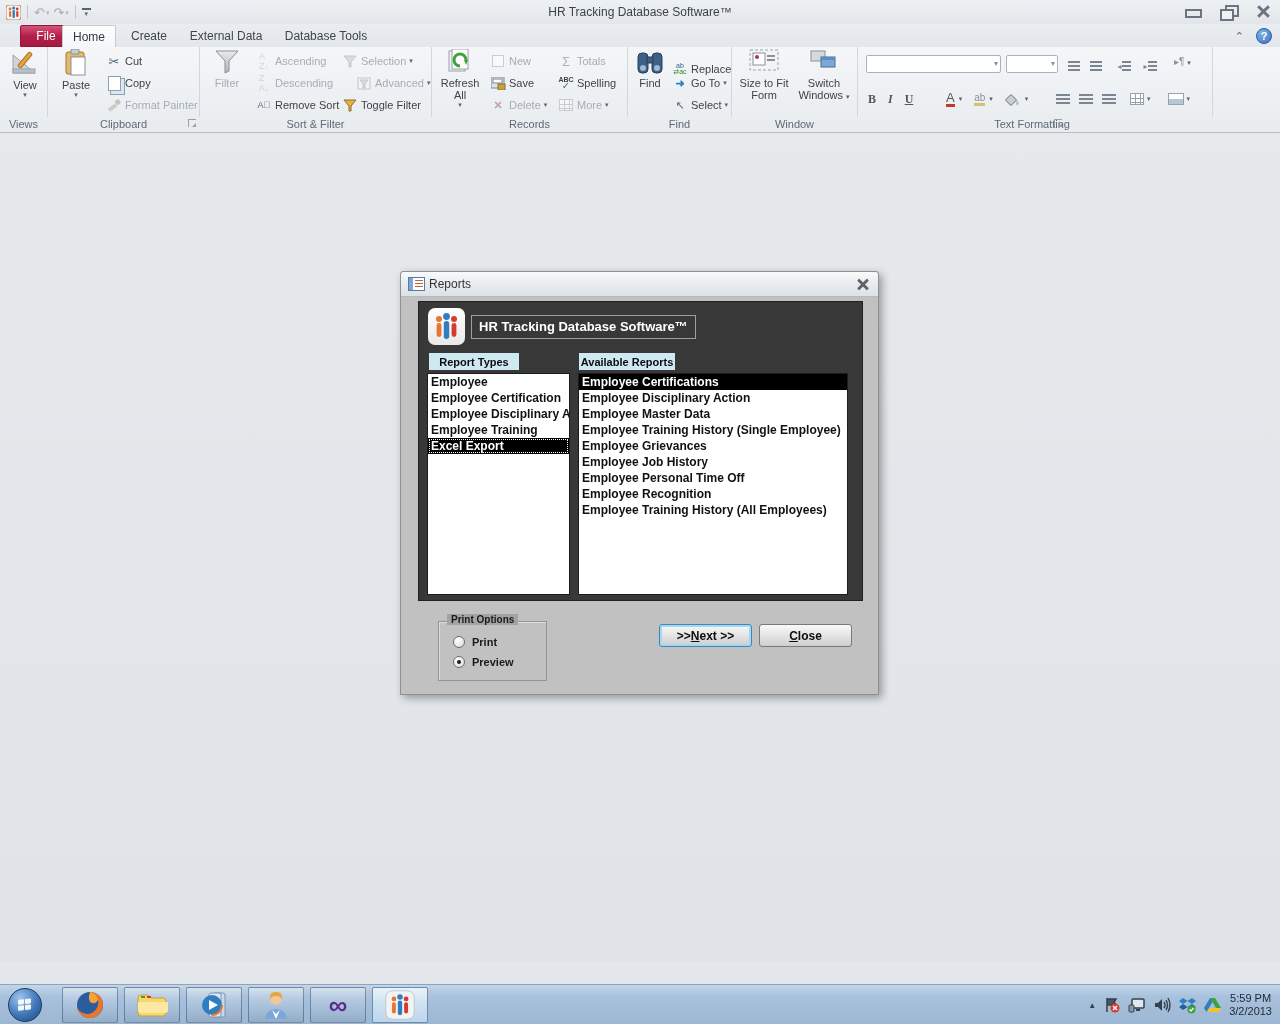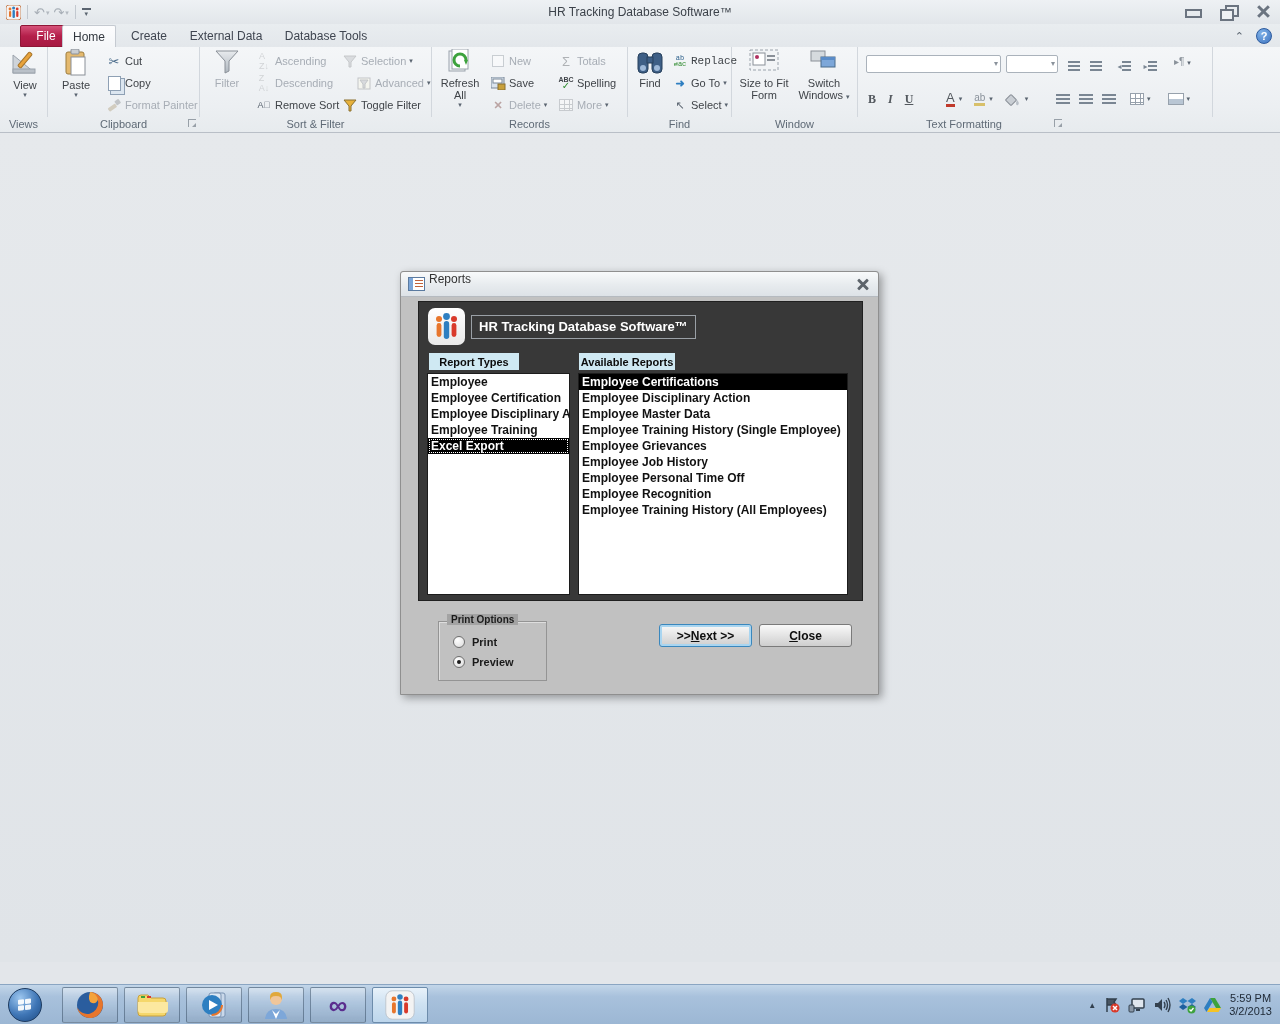--- a/index.html
+++ b/index.html
@@ -67,21 +67,21 @@
   .combo::after { content:"▾"; position:absolute; right:2px; top:3px; font-size:8px; color:#8a929b; }
   .glyph-btn { font-size:12px; color:#53585e; font-family:"Liberation Serif",serif; font-weight:bold; }
 
   
   .workarea { position:absolute; top:133px; left:0; right:0; bottom:62px; background:linear-gradient(#e6e9ec,#e0e4e8); }
 
   
   .dialog { position:absolute; left:400px; top:271px; width:479px; height:424px; background:#c1c1c1;
     border:1px solid #8f8f8f; border-radius:3px 3px 0 0; box-shadow:3px 3px 8px rgba(0,0,0,.35); }
   .dlg-titlebar { height:25px; background:linear-gradient(#f8fafb,#e7ebee 55%,#dde2e7); border-bottom:1px solid #b5bac0;
-    border-radius:3px 3px 0 0; position:relative; display:flex; align-items:flex-start; }
+    border-radius:3px 3px 0 0; position:relative; display:flex; align-items:center; }
   .dlg-title { font-size:12px; color:#333; margin-left:28px; }
   .dlg-close { position:absolute; right:8px; top:6px; width:14px; height:12px; }
   .dlg-close::before,.dlg-close::after { content:""; position:absolute; left:0; top:5px; width:14px; height:3px; background:#5d646b; border-radius:1px; }
   .dlg-close::before { transform:rotate(45deg);} .dlg-close::after { transform:rotate(-45deg);}
   .form-ic { position:absolute; left:7px; top:5px; width:17px; height:14px; background:#fff; border:1px solid #5a7aa0; }
   .form-ic::before { content:""; position:absolute; left:0; top:0; width:4px; height:12px; background:#7da7d9; }
   .form-ic::after { content:""; position:absolute; left:6px; top:2px; width:8px; height:8px;
      background:repeating-linear-gradient(180deg,#c2633c 0 1px,transparent 1px 3px); }
 
   .dark-panel { position:absolute; left:17px; top:29px; width:445px; height:300px; background:#383838; border:1px solid #202020; }
@@ -362,21 +362,21 @@
             <svg width="28" height="26" viewBox="0 0 28 26">
               <rect x="2" y="4" width="10" height="20" rx="4" fill="#3e5f86" stroke="#27405c"></rect>
               <rect x="16" y="4" width="10" height="20" rx="4" fill="#3e5f86" stroke="#27405c"></rect>
               <rect x="11" y="8" width="6" height="6" fill="#3e5f86" stroke="#27405c"></rect>
               <circle cx="7" cy="19" r="3" fill="#9db8d8"></circle>
               <circle cx="21" cy="19" r="3" fill="#9db8d8"></circle>
             </svg>
           </span>
         <span class="lbl">Find</span>
       </div>
-      <div class="smallrow" style="left:44px;top:4px;font-family:Liberation Mono, monospace;">
+      <div class="smallrow" style="left:44px;top:12px;">
         <span class="icon16" style="flex-direction:column;font-size:7px;line-height:6px;">
             <span style="color:#2c5f8a;">ab</span>
             <span style="color:#2e8b2e;">⇄ac</span>
           </span>
         <span>Replace</span>
       </div>
       <div class="smallrow" style="left:44px;top:26px;">
         <span class="icon16" style="color:#2e7fc1;font-weight:bold;">➜</span>
         <span>Go To</span>
           <span class="car">▾</span>
@@ -456,21 +456,21 @@
         <span class="lines3"></span>
         <span class="lines3"></span>
         <span class="lines3"></span>
       </div>
       <div class="smallrow" style="left:272px;top:42px;gap:3px;">
         <span class="gridic"></span>
           <span class="car">▾</span>
         <span class="altrow" style="margin-left:14px;"></span>
           <span class="car">▾</span>
       </div>
-      <div class="rgroup-label" style="width:212px;">Text Formatting</div>
+      <div class="rgroup-label" style="width:212px;text-align:right;">Text Formatting</div>
       <span class="launcher" style="right:150px;"></span>
     </div>
   </div>
 
   <div class="workarea"></div>
 
   <div class="dialog">
     <div class="dlg-titlebar">
       <span class="form-ic"></span>
       <span class="dlg-title">Reports</span>

